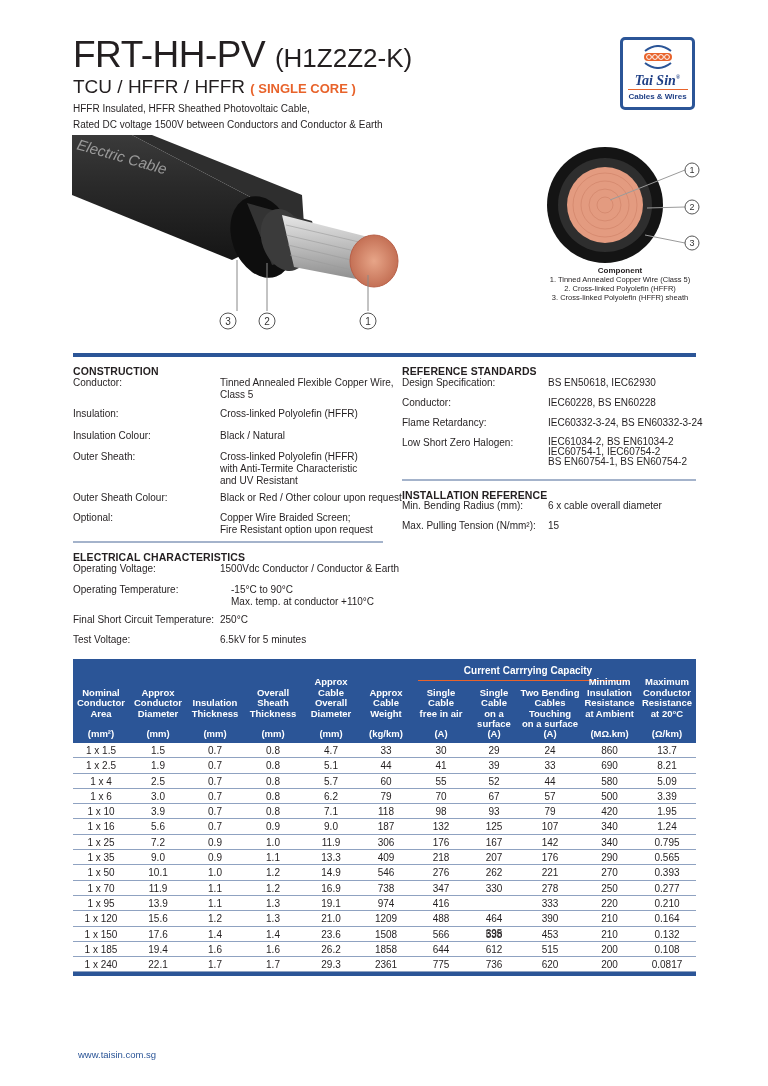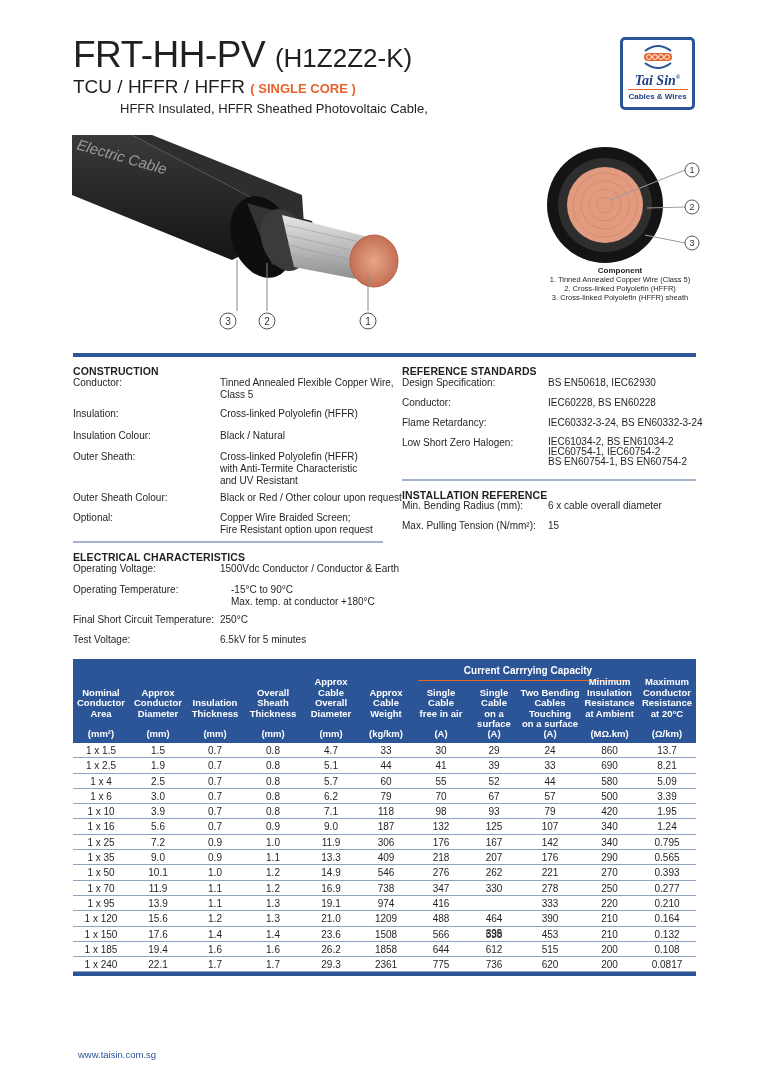--- a/index.html
+++ b/index.html
@@ -3,21 +3,21 @@
 <meta charset="utf-8">
 <style>
   * { margin:0; padding:0; box-sizing:border-box; }
   html, body { width:768px; height:1086px; background:#ffffff; overflow:hidden; }
   body { font-family: "Liberation Sans", "DejaVu Sans", sans-serif; color:#231f20; position:relative; }
 
   .title { position:absolute; left:73px; top:34px; font-size:37px; line-height:42px; color:#231f20; letter-spacing:-0.5px; white-space:nowrap; }
   .title .code { font-size:26px; letter-spacing:0; }
   .subtitle { position:absolute; left:73px; top:76px; font-size:19px; line-height:22px; white-space:nowrap; }
   .subtitle .sc { color:#e8632b; font-weight:bold; font-size:13px; }
-  .desc { position:absolute; left:73px; top:101px; font-size:13px; line-height:16px;margin-left:47px; }
+  .desc { position:absolute; left:73px; top:101px; font-size:10px; line-height:16px; }
 
   .logo { position:absolute; left:620px; top:37px; width:75px; height:73px; border:3px solid #2b5597; border-radius:5px; background:#fff; text-align:center; }
   .logo .emblem { margin:5px auto 0; width:34px; height:24px; position:relative; }
   .logo .brand { font-family:"Liberation Serif", serif; font-style:italic; font-weight:bold; color:#1f3f85; font-size:14px; line-height:15px; margin-top:1px; }
   .logo .rule { width:60px; height:1px; background:#e8632b; margin:1px auto 2px; }
   .logo .tag { font-size:8px; font-weight:bold; color:#1f3f85; }
 
   .cable-photo { position:absolute; left:72px; top:135px; width:330px; height:200px; }
   .cross-section { position:absolute; left:535px; top:145px; width:175px; height:120px; }
   .component { position:absolute; left:520px; top:266px; width:200px; text-align:center; font-size:7.5px; line-height:9px; }
@@ -52,20 +52,21 @@
 <div class="title">
   <span>FRT-HH-PV</span>
   <span class="code">(H1Z2Z2-K)</span>
 </div>
 <div class="subtitle">
   <span>TCU / HFFR / HFFR</span>
   <span class="sc">( SINGLE CORE )</span>
 </div>
 <div class="desc">
   <div>HFFR Insulated, HFFR Sheathed Photovoltaic Cable,</div>
+  <div>Rated DC voltage 1500V between Conductors and Conductor &amp; Earth</div>
 </div>
 
 <div class="logo">
   <div class="emblem">
     <svg width="34" height="24" viewBox="0 0 34 24">
       <path d="M4 6 Q17 -4 30 6" stroke="#2b5597" stroke-width="2" fill="none"></path>
       <path d="M4 18 Q17 28 30 18" stroke="#2b5597" stroke-width="2" fill="none"></path>
       <rect x="3" y="8" width="28" height="8" rx="4" fill="#e8632b"></rect>
       <circle cx="8" cy="12" r="2.4" fill="none" stroke="#fff" stroke-width="1"></circle>
       <circle cx="14" cy="12" r="2.4" fill="none" stroke="#fff" stroke-width="1"></circle>
@@ -259,21 +260,21 @@
 </div>
 <div class="sec" style="left:73px; top:563px; width:330px; height:85px;">
   <div class="row" style="top:0;">
       <span class="lbl">Operating Voltage:</span>
       <span class="val" style="left:147px;">1500Vdc Conductor / Conductor &amp; Earth</span>
     </div>
   <div class="row" style="top:21px;">
       <span class="lbl">Operating Temperature:</span>
       <span class="val" style="left:158px;">
         <div>-15°C to 90°C</div>
-        <div>Max. temp. at conductor +180°C</div>
+        <div>Max. temp. at conductor +110°C</div>
       </span>
     </div>
   <div class="row" style="top:51px;">
       <span class="lbl">Final Short Circuit Temperature:</span>
       <span class="val" style="left:147px;">250°C</span>
     </div>
   <div class="row" style="top:71px;">
       <span class="lbl">Test Voltage:</span>
       <span class="val" style="left:147px;">6.5kV for 5 minutes</span>
     </div>

